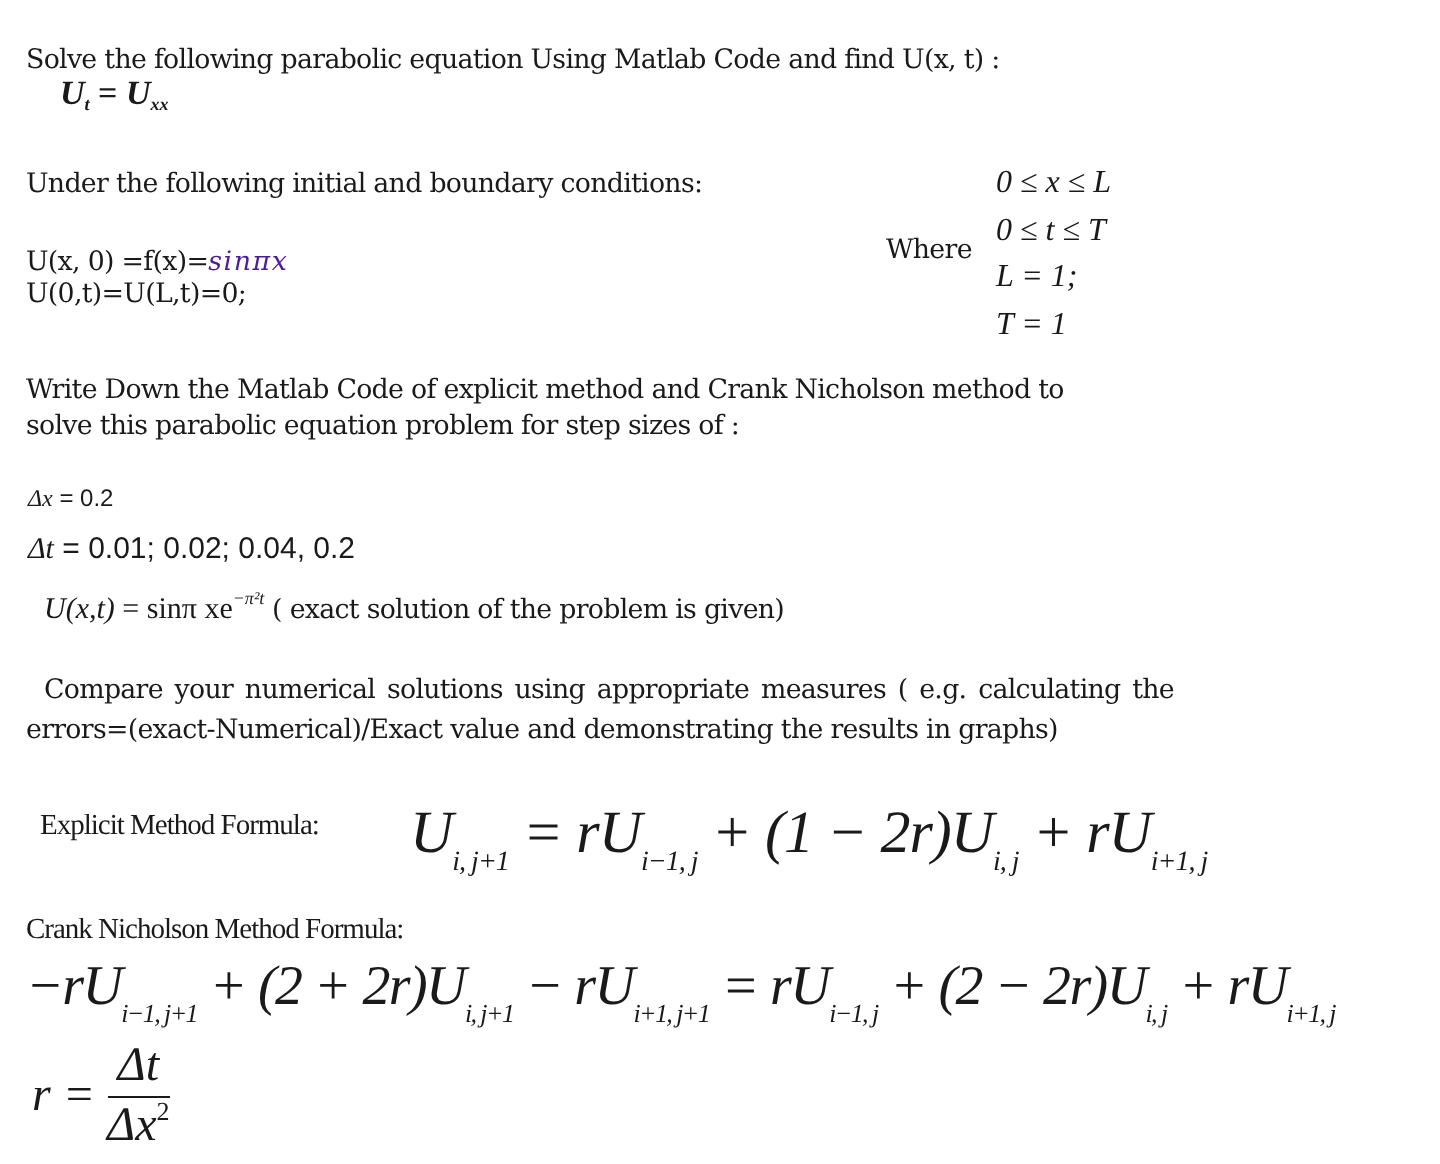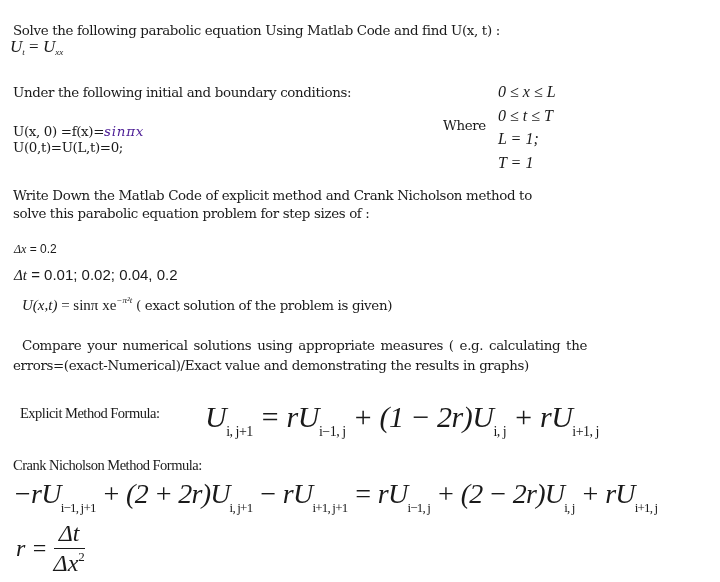--- a/index.html
+++ b/index.html
@@ -4,32 +4,32 @@
   <style>
     html, body { margin: 0; padding: 0; background: #ffffff; }
     body { width: 720px; height: 582px; position: relative; overflow: hidden; color: #1a1a1a; }
     .abs { position: absolute; white-space: nowrap; }
     .tnr { font-family: "Liberation Serif", serif; }
     .body-text { font-family: "DejaVu Serif", serif; font-size: 13.4px; letter-spacing: -0.35px; }
     .math { font-family: "Liberation Serif", serif; }
     .it { font-style: italic; }
     sub, sup { line-height: 0; }
     .small-sub { font-size: 9px; font-style: italic; vertical-align: -3px; }
-    .big-sub { font-size: 14px; vertical-align: -9px; }
+    .big-sub { font-size: 14px; font-style: italic; vertical-align: -9px; }
     .frac { display: inline-block; vertical-align: middle; text-align: center; }
     .frac .num { display: block; border-bottom: 1.3px solid #1a1a1a; padding: 0 4px 1px 4px; }
     .frac .den { display: block; padding-top: 1px; }
     .justify { white-space: normal; text-align: justify; text-align-last: left; }
   </style>
 </head>
 <body>
 
 <div class="abs body-text" style="left:13px; top:7px;margin-top:16px;">Solve the following parabolic equation Using Matlab Code and find U(x, t)  :</div>
 
-<div class="abs math" style="left:10px; top:37px; font-size:17px;">
+<div class="abs math" style="left:30px; top:37px; font-size:17px;font-weight:bold;">
   <span class="it">U</span><span class="small-sub">t</span>
   <span>=</span>
   <span class="it">U</span><span class="small-sub">xx</span>
 </div>
 
 <div class="abs body-text" style="left:13px; top:85px;">Under the following initial and boundary conditions:</div>
 
 <div class="abs body-text" style="left:13px; top:124px;">
   <span>U(x, 0) =f(x)=</span><span class="it" style="color:#4c1d95; letter-spacing:0.8px;">sinπx</span>
 </div>

